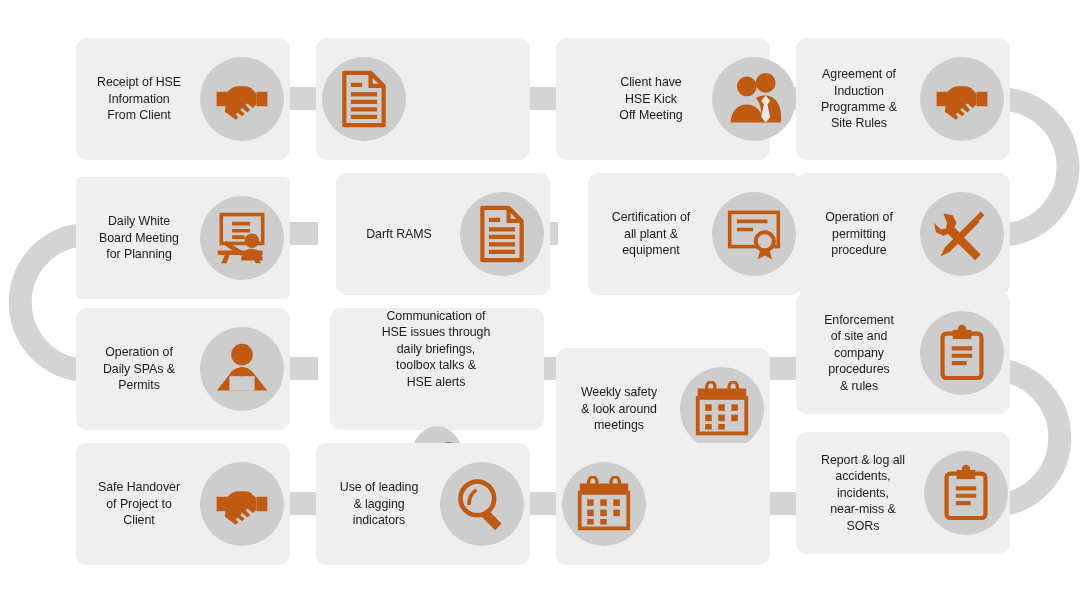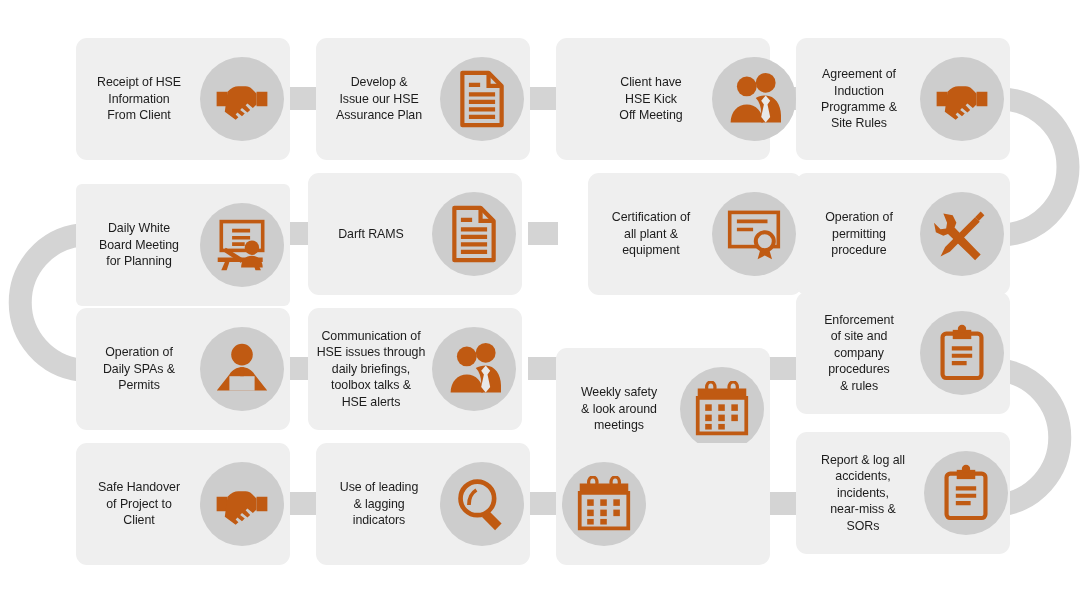--- a/index.html
+++ b/index.html
@@ -97,23 +97,20 @@
             <g fill="#c05a12">
           <path d="M4 24h12v16H4z"></path>
               <path d="M48 24h12v16H48z"></path>
           <path d="M16 24c4-4 8-6 12-6h8c3 0 5 1 7 3l5 5v12l-4 4-6-5-2 2 5 5-3 3-6-5-2 2 5 4-3 3-5-4-2 2 3 3-3 3-12-9z"></path>
         </g>
           </svg>
       </div>
     </div>
 
     <div class="card" style="left:316px; top:38px;">
-      <div class="label">Develop &amp;
-Issue our HSE
-Assurance Plan</div>
       <div class="iconwrap">
         <svg width="50" height="58" viewBox="0 0 52 62">
             <g fill="none" stroke="#c05a12" stroke-width="4.5">
           <path d="M5 3h28l14 14v42H5z" stroke-linejoin="round"></path>
           <path d="M33 3v14h14"></path>
           <path d="M12 16h12M12 26h28M12 34h28M12 42h28M12 50h28"></path>
         </g>
           </svg>
       </div>
     </div>
@@ -144,21 +141,21 @@
         <svg width="58" height="58" viewBox="0 0 64 64">
             <g fill="#c05a12">
           <path d="M4 24h12v16H4z"></path>
               <path d="M48 24h12v16H48z"></path>
           <path d="M16 24c4-4 8-6 12-6h8c3 0 5 1 7 3l5 5v12l-4 4-6-5-2 2 5 5-3 3-6-5-2 2 5 4-3 3-5-4-2 2 3 3-3 3-12-9z"></path>
         </g>
           </svg>
       </div>
     </div>
 
-    <div class="card" style="left:76px;  top:184px;border-radius:6px;">
+    <div class="card" style="left:76px;  top:177px;border-radius:6px;">
       <div class="label">Daily White
 Board Meeting
 for Planning</div>
       <div class="iconwrap">
         <svg width="60" height="54" viewBox="0 0 66 60">
             <g fill="none" stroke="#c05a12" stroke-width="4">
           <rect x="10" y="4" width="46" height="32"></rect>
           <path d="M22 14h20M22 22h20M22 29h14"></path>
         </g>
         <g fill="#c05a12">
@@ -166,21 +163,21 @@
           <path d="M14 49l-4 9h6l3-9z"></path>
               <path d="M50 49l4 9h-6l-3-9z"></path>
           <circle cx="44" cy="33" r="8"></circle>
           <path d="M44 42c-7 0-12 5-12 13h24c0-8-5-13-12-13z"></path>
           <path d="M34 45L15 33l-3 4 20 13z"></path>
         </g>
           </svg>
       </div>
     </div>
 
-    <div class="card" style="left:308px; top:173px;">
+    <div class="card" style="left:336px; top:173px;">
       <div class="label">Darft RAMS</div>
       <div class="iconwrap">
         <svg width="50" height="58" viewBox="0 0 52 62">
             <g fill="none" stroke="#c05a12" stroke-width="4.5">
           <path d="M5 3h28l14 14v42H5z" stroke-linejoin="round"></path>
           <path d="M33 3v14h14"></path>
           <path d="M12 16h12M12 26h28M12 34h28M12 42h28M12 50h28"></path>
         </g>
           </svg>
       </div>
@@ -229,21 +226,21 @@
           <circle cx="32" cy="14" r="12"></circle>
           <path d="M32 28c-6 0-11 3-14 8l-14 18h56L46 36c-3-5-8-8-14-8z"></path>
           <rect x="18" y="38" width="28" height="16" fill="#cdcdcd"></rect>
           <path d="M30 28h4v10h-4z"></path>
           <circle cx="32" cy="34" r="2.5"></circle>
         </g>
           </svg>
       </div>
     </div>
 
-    <div class="card" style="left:308px; top:308px;">
+    <div class="card" style="left:330px; top:308px;flex-direction:column;">
       <div class="label">Communication of
 HSE issues through
 daily briefings,
 toolbox talks &amp;
 HSE alerts</div>
       <div class="iconwrap">
         <svg width="58" height="54" viewBox="0 0 64 60">
             <g fill="#c05a12">
           <circle cx="24" cy="16" r="11"></circle>
           <path d="M6 56c0-12 8-20 18-20s18 8 18 20z"></path>

